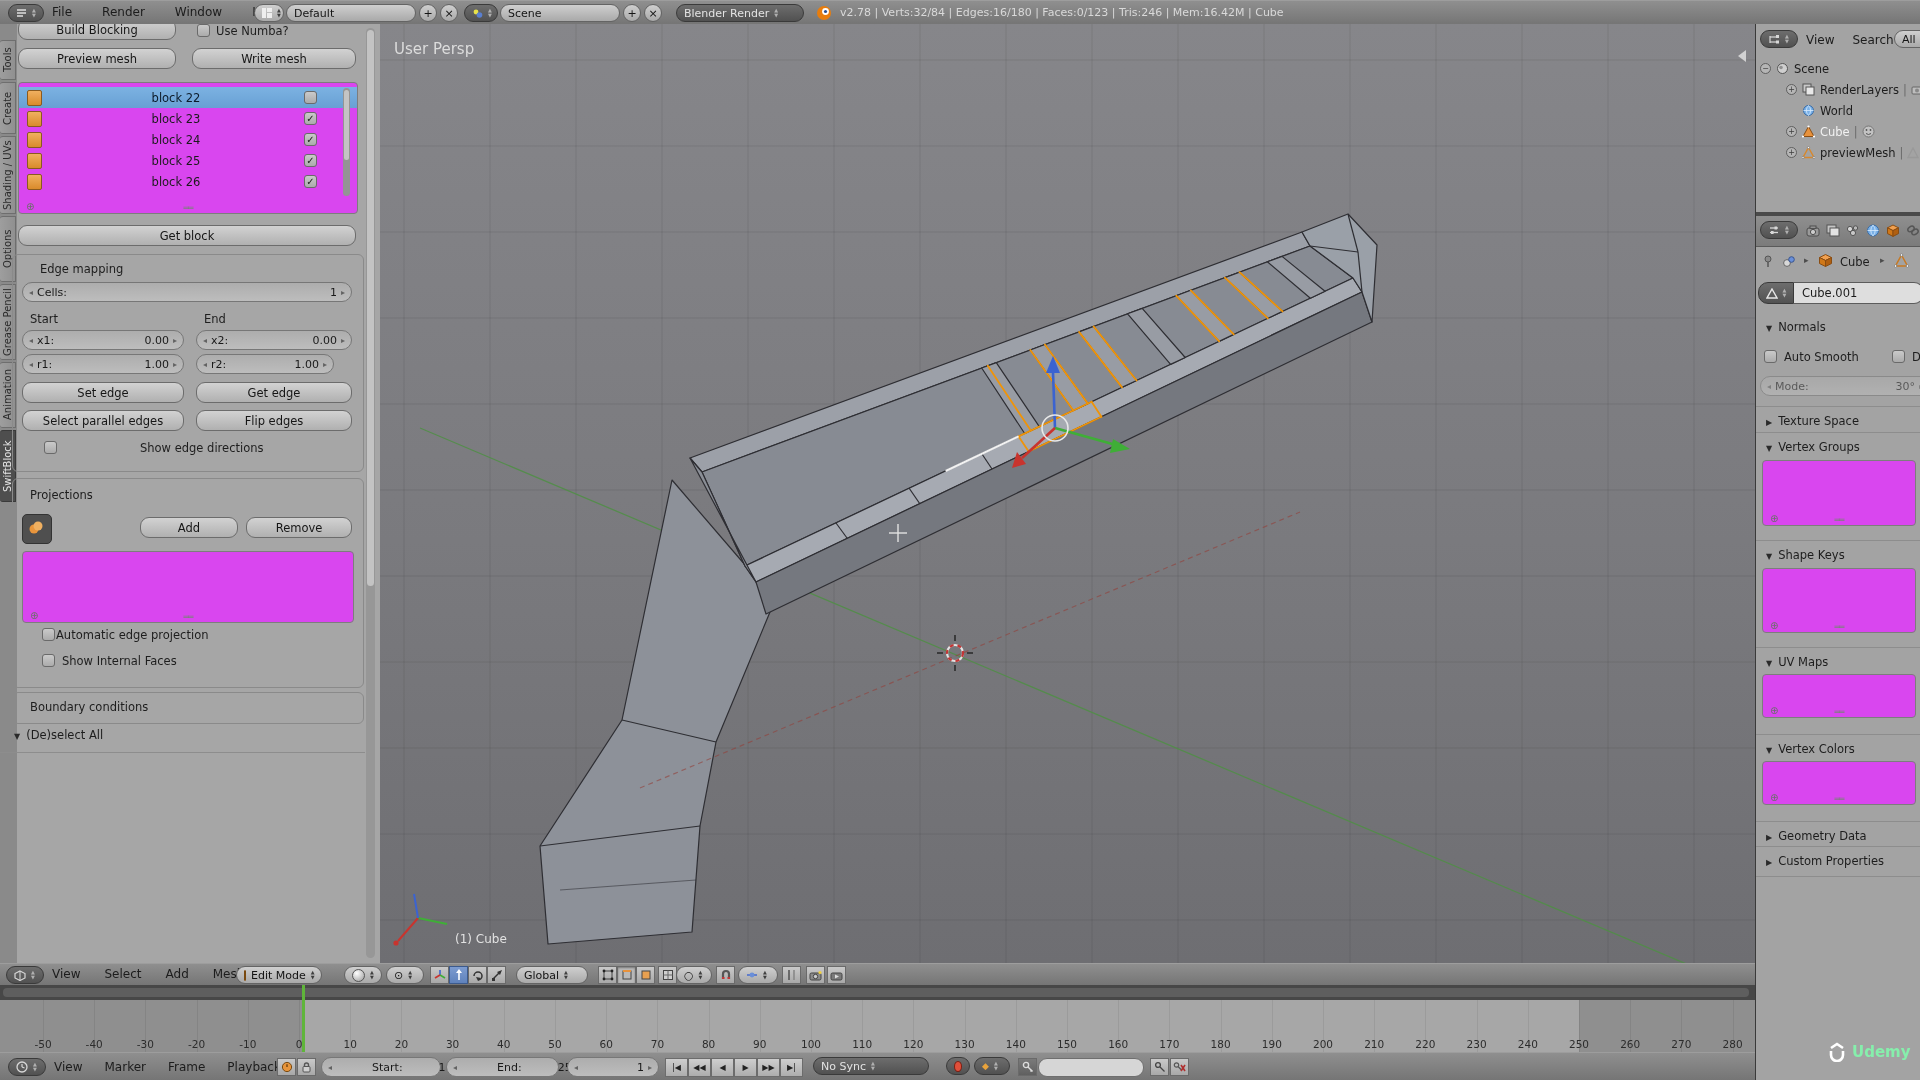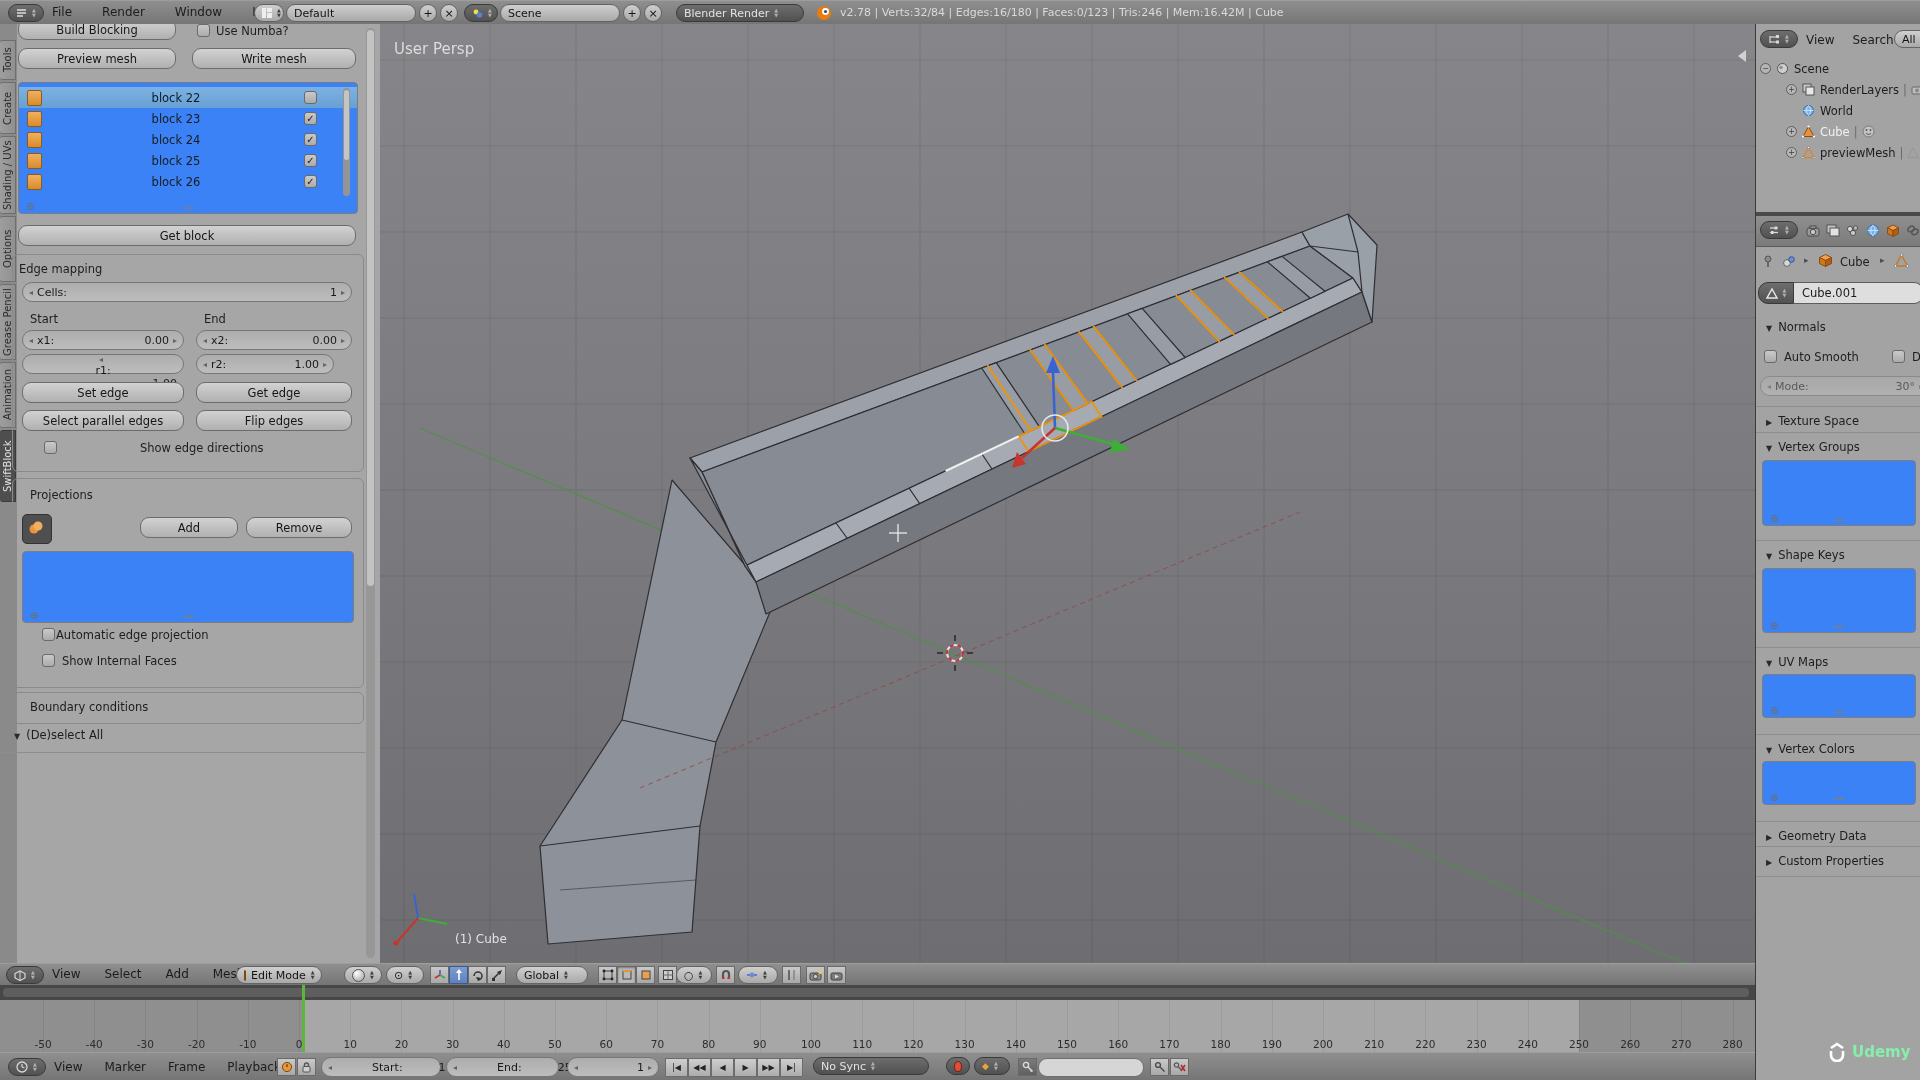--- a/index.html
+++ b/index.html
@@ -24,21 +24,21 @@
   .numf::before{content:"◂";font-size:8px;color:#4e4e4e;margin-right:4px;opacity:.8;}
   .numf::after{content:"▸";font-size:8px;color:#4e4e4e;margin-left:4px;opacity:.8;}
   .numf .nv{margin-left:auto;}
   .numf.disabled{opacity:.55;}
   .cb{width:13px;height:13px;border-radius:3px;background:linear-gradient(#cacaca,#ababab);
       border:1px solid #6a6a6a;display:inline-flex;align-items:center;justify-content:center;
       font-size:10px;color:#1d1d1d;box-sizing:border-box;}
   .cb.checked::before{content:"✓";}
   .cblabel{font-size:11.5px;color:#1e1e1e;white-space:nowrap;}
   .panel-box{border:1px solid #8a8a8a;border-radius:6px;}
-  .listbox{background:#3b82f6;border:1px solid #7d7d7d;border-radius:4px;position:absolute;}
+  .listbox{background:#d946ef;border:1px solid #7d7d7d;border-radius:4px;position:absolute;}
   .listbox::before{content:"⊕";position:absolute;left:7px;bottom:1px;font-size:10px;color:#6d6d6d;}
   .listbox::after{content:"══";position:absolute;left:50%;transform:translateX(-50%);bottom:0;font-size:9px;color:#7f7f7f;letter-spacing:-1px;}
   .sec-hdr{font-size:11.5px;color:#1d1d1d;white-space:nowrap;}
   .sec-hdr .tri{font-size:8px;margin-right:6px;color:#2a2a2a;}
   .tab{position:absolute;left:0;width:16px;writing-mode:vertical-rl;transform:rotate(180deg);
        display:flex;align-items:center;justify-content:center;font-size:10px;color:#2a2a2a;
        background:linear-gradient(90deg,#909090,#9e9e9e);border:1px solid #6e6e6e;border-right:none;
        border-radius:0 3px 3px 0;box-sizing:border-box;}
   .tab.active{background:#4e4e4e;color:#e6e6e6;border-color:#3a3a3a;}
   .block-row{display:flex;align-items:center;height:21px;padding:0 40px 0 8px;font-size:11.5px;color:#1b1b1b;}
@@ -174,36 +174,36 @@
           <span class="cb checked"></span>
         </div>
       </div>
     <div class="abs" style="left:343px;top:64px;width:7px;height:108px;background:#949494;border-radius:4px;">
       <div style="position:absolute;left:1px;top:2px;width:5px;height:70px;background:#c4c4c4;border-radius:3px;"></div>
     </div>
 
     <div class="abs btn" style="left:18px;top:201px;width:338px;">Get block</div>
 
     <div class="abs panel-box" style="left:12px;top:230px;width:350px;height:216px;"></div>
-    <div class="abs sec-hdr" style="left:19px;top:238px;">Edge mapping</div>
+    <div class="abs sec-hdr" style="left:40px;top:238px;">Edge mapping</div>
     <div class="abs numf" style="left:22px;top:258px;width:330px;">
       <span>Cells:</span>
         <span class="nv">1</span>
     </div>
     <div class="abs cblabel" style="left:30px;top:288px;">Start</div>
     <div class="abs cblabel" style="left:204px;top:288px;">End</div>
     <div class="abs numf" style="left:22px;top:306px;width:162px;">
         <span>x1:</span>
         <span class="nv">0.00</span>
       </div>
     <div class="abs numf" style="left:196px;top:306px;width:156px;">
         <span>x2:</span>
         <span class="nv">0.00</span>
       </div>
-    <div class="abs numf" style="left:22px;top:330px;width:162px;flex-direction:column;">
+    <div class="abs numf" style="left:22px;top:330px;width:162px;">
         <span>r1:</span>
         <span class="nv">1.00</span>
       </div>
     <div class="abs numf" style="left:196px;top:330px;width:138px;">
         <span>r2:</span>
         <span class="nv">1.00</span>
       </div>
     <div class="abs btn" style="left:22px;top:358px;width:162px;">Set edge</div>
     <div class="abs btn" style="left:196px;top:358px;width:156px;">Get edge</div>
     <div class="abs btn" style="left:22px;top:386px;width:162px;">Select parallel edges</div>

